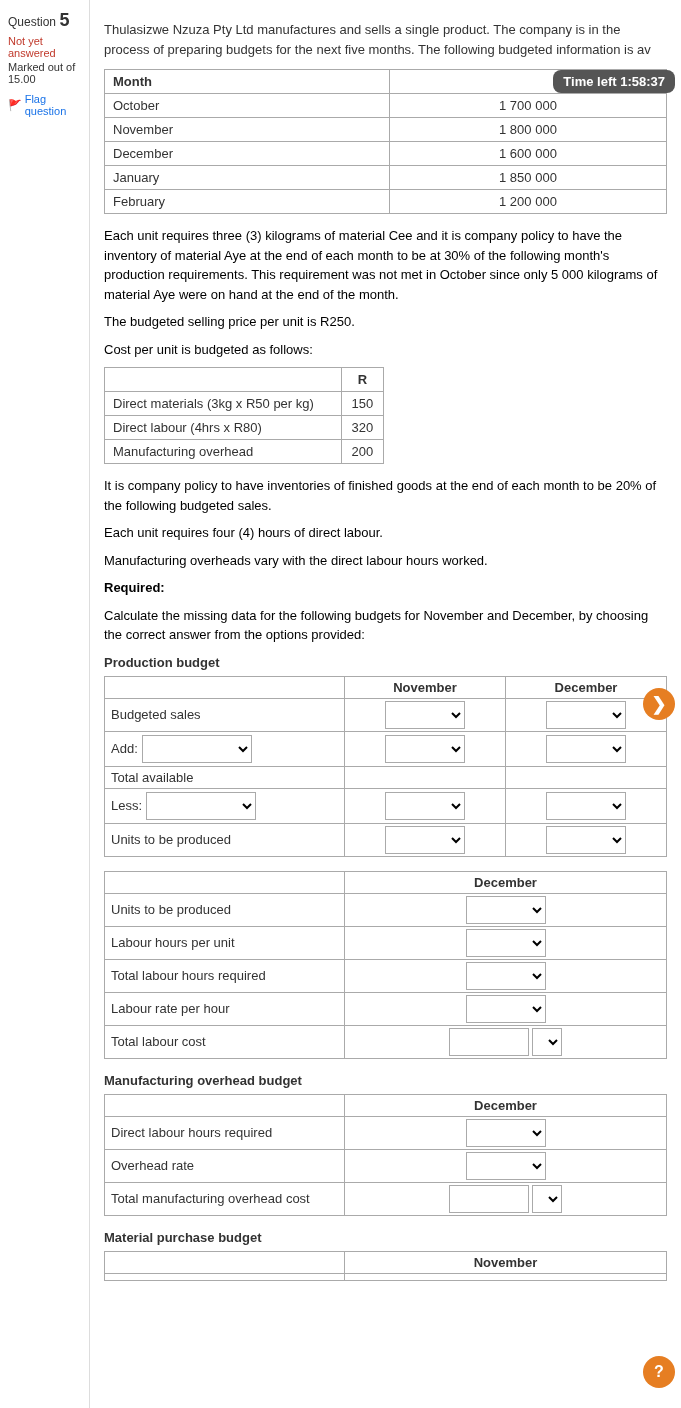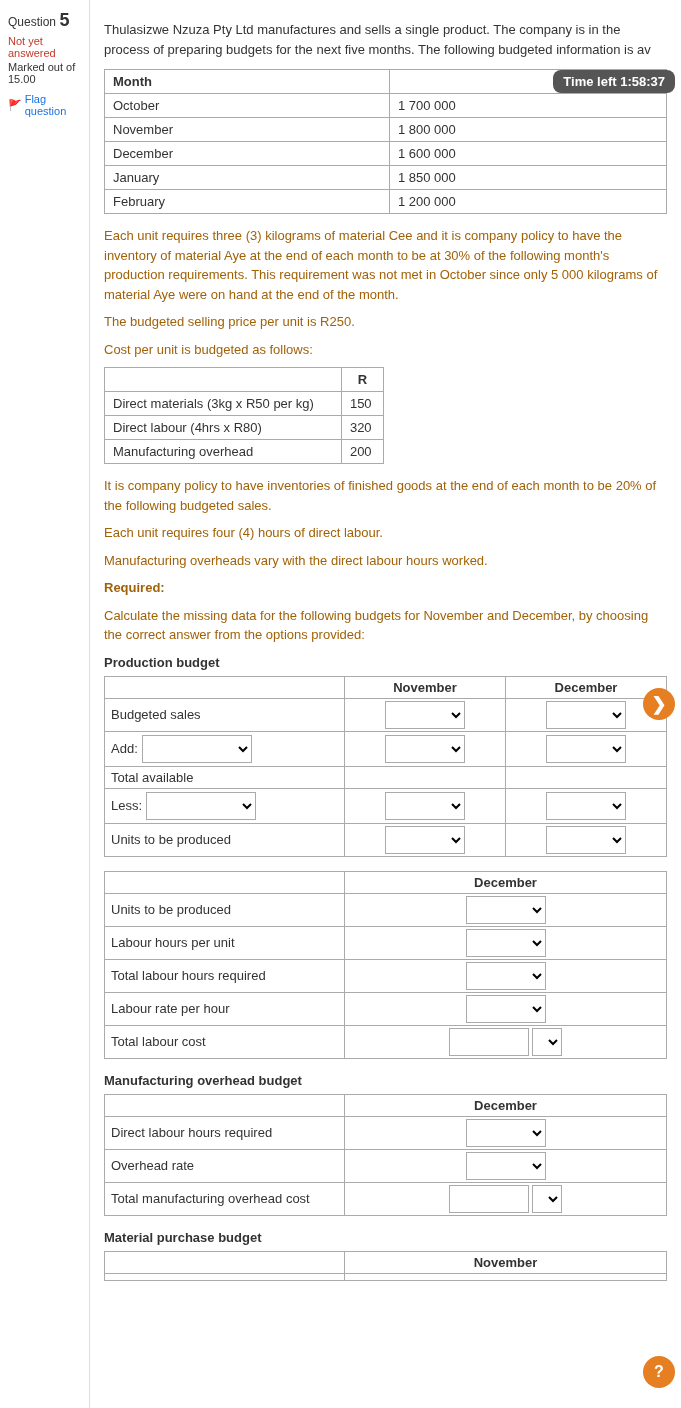--- a/index.html
+++ b/index.html
@@ -78,27 +78,27 @@
       border: 1px solid #aaa;
       padding: 4px 8px;
       font-size: 13px;
     }
     table.data-table th {
       background: #fff;
       font-weight: bold;
       text-align: left;
     }
     table.data-table td.num {
-      text-align: left;
+      text-align: center;
     }
     .section-text {
       font-size: 13px;
       line-height: 1.5;
       margin-bottom: 8px;
-      color: #a16207;
+      color: #000000;
     }
     .section-text strong {
       font-weight: bold;
       text-align: right;
     }
     .section-title {
       font-weight: bold;
       font-size: 13px;
       margin-bottom: 6px;
       margin-top: 10px;

